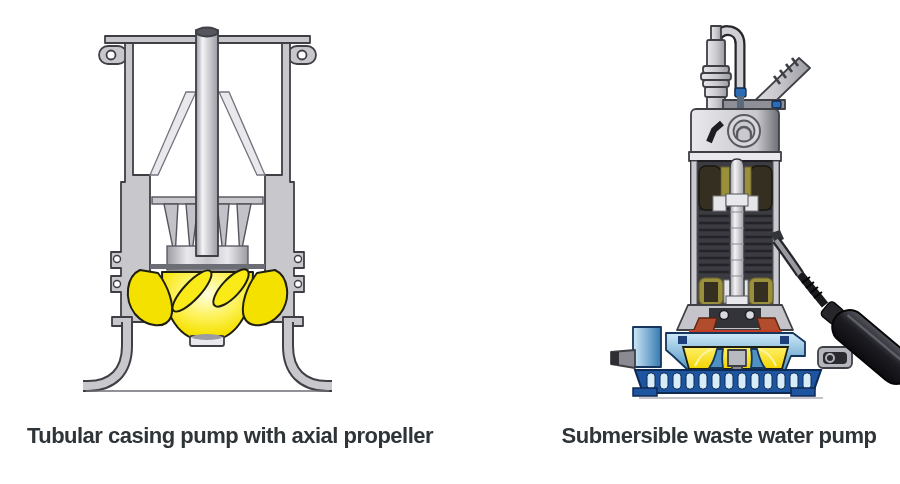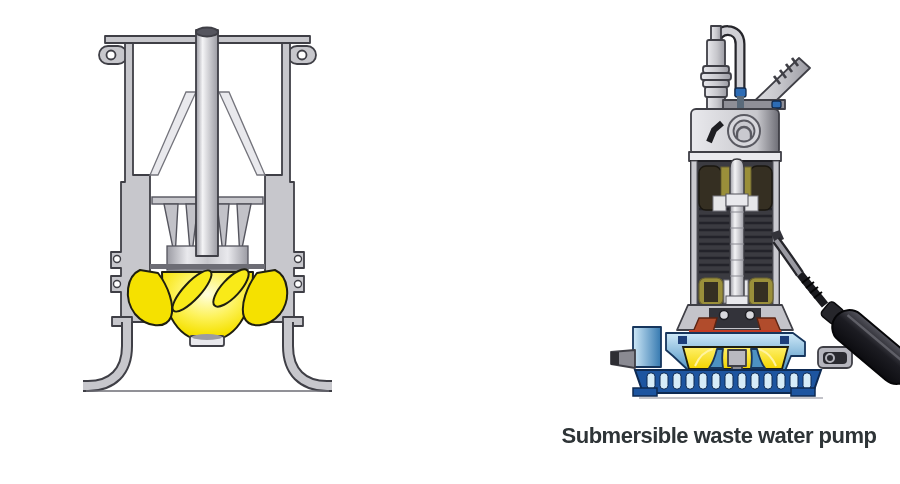--- a/index.html
+++ b/index.html
@@ -117,20 +117,21 @@
         <ellipse cx="207" cy="337" rx="15" ry="3" fill="var(--metal-dark)" stroke="none"></ellipse>
       </g>
 
       <g fill="#ffffff" stroke="var(--outline-dark)" stroke-width="1.4">
         <circle cx="117" cy="259" r="3.5"></circle>
           <circle cx="117" cy="284" r="3.5"></circle>
         <circle cx="298" cy="259" r="3.5"></circle>
           <circle cx="298" cy="284" r="3.5"></circle>
       </g>
     </svg>
+    <figcaption>Tubular casing pump with axial propeller</figcaption>
   </figure>
 
   <figure id="fig-right">
     <svg width="440" height="420" viewBox="460 0 440 420">
       <defs>
         <linearGradient id="gShaftR" gradientUnits="userSpaceOnUse" x1="707" y1="0" x2="721" y2="0">
           <stop offset="0" style="stop-color:var(--metal-dark)"></stop>
           <stop offset="0.35" style="stop-color:#f4f4f6"></stop>
           <stop offset="0.7" style="stop-color:var(--metal-mid)"></stop>
           <stop offset="1" style="stop-color:var(--metal-dark)"></stop>

